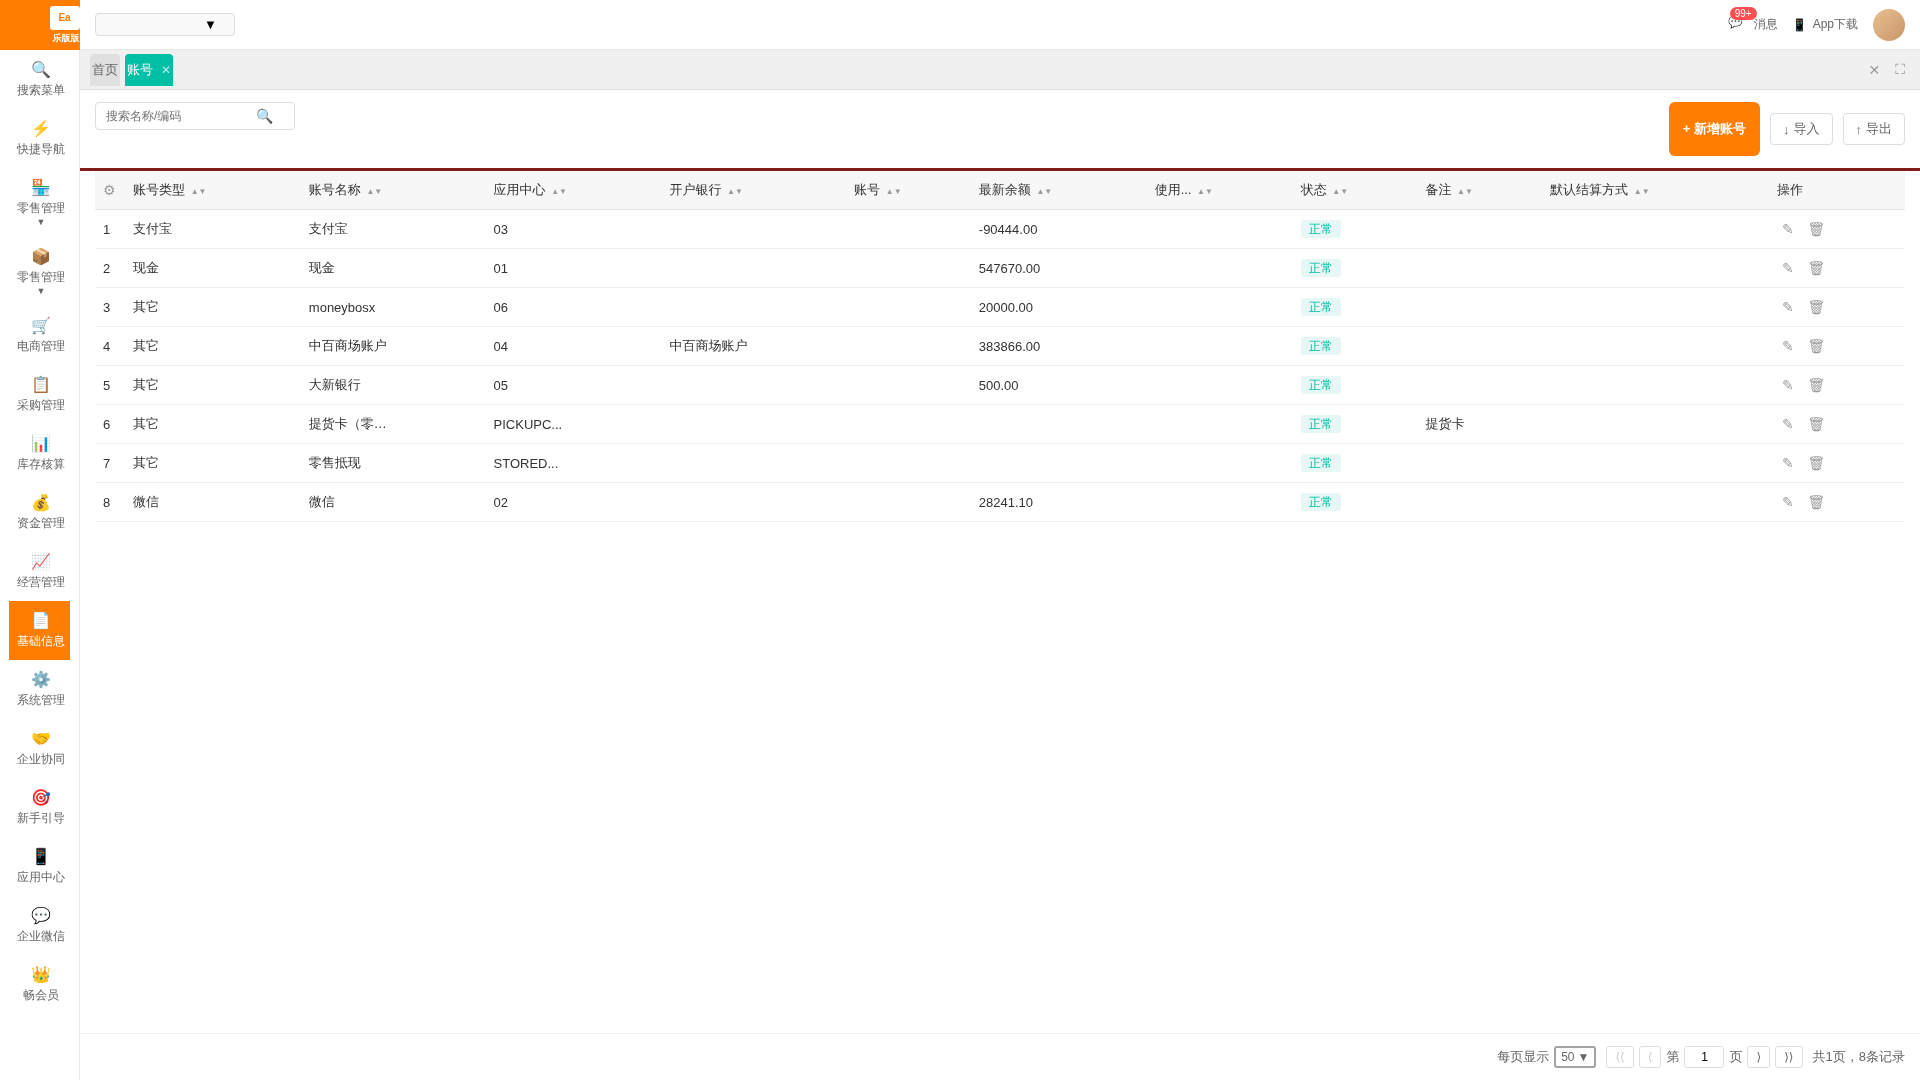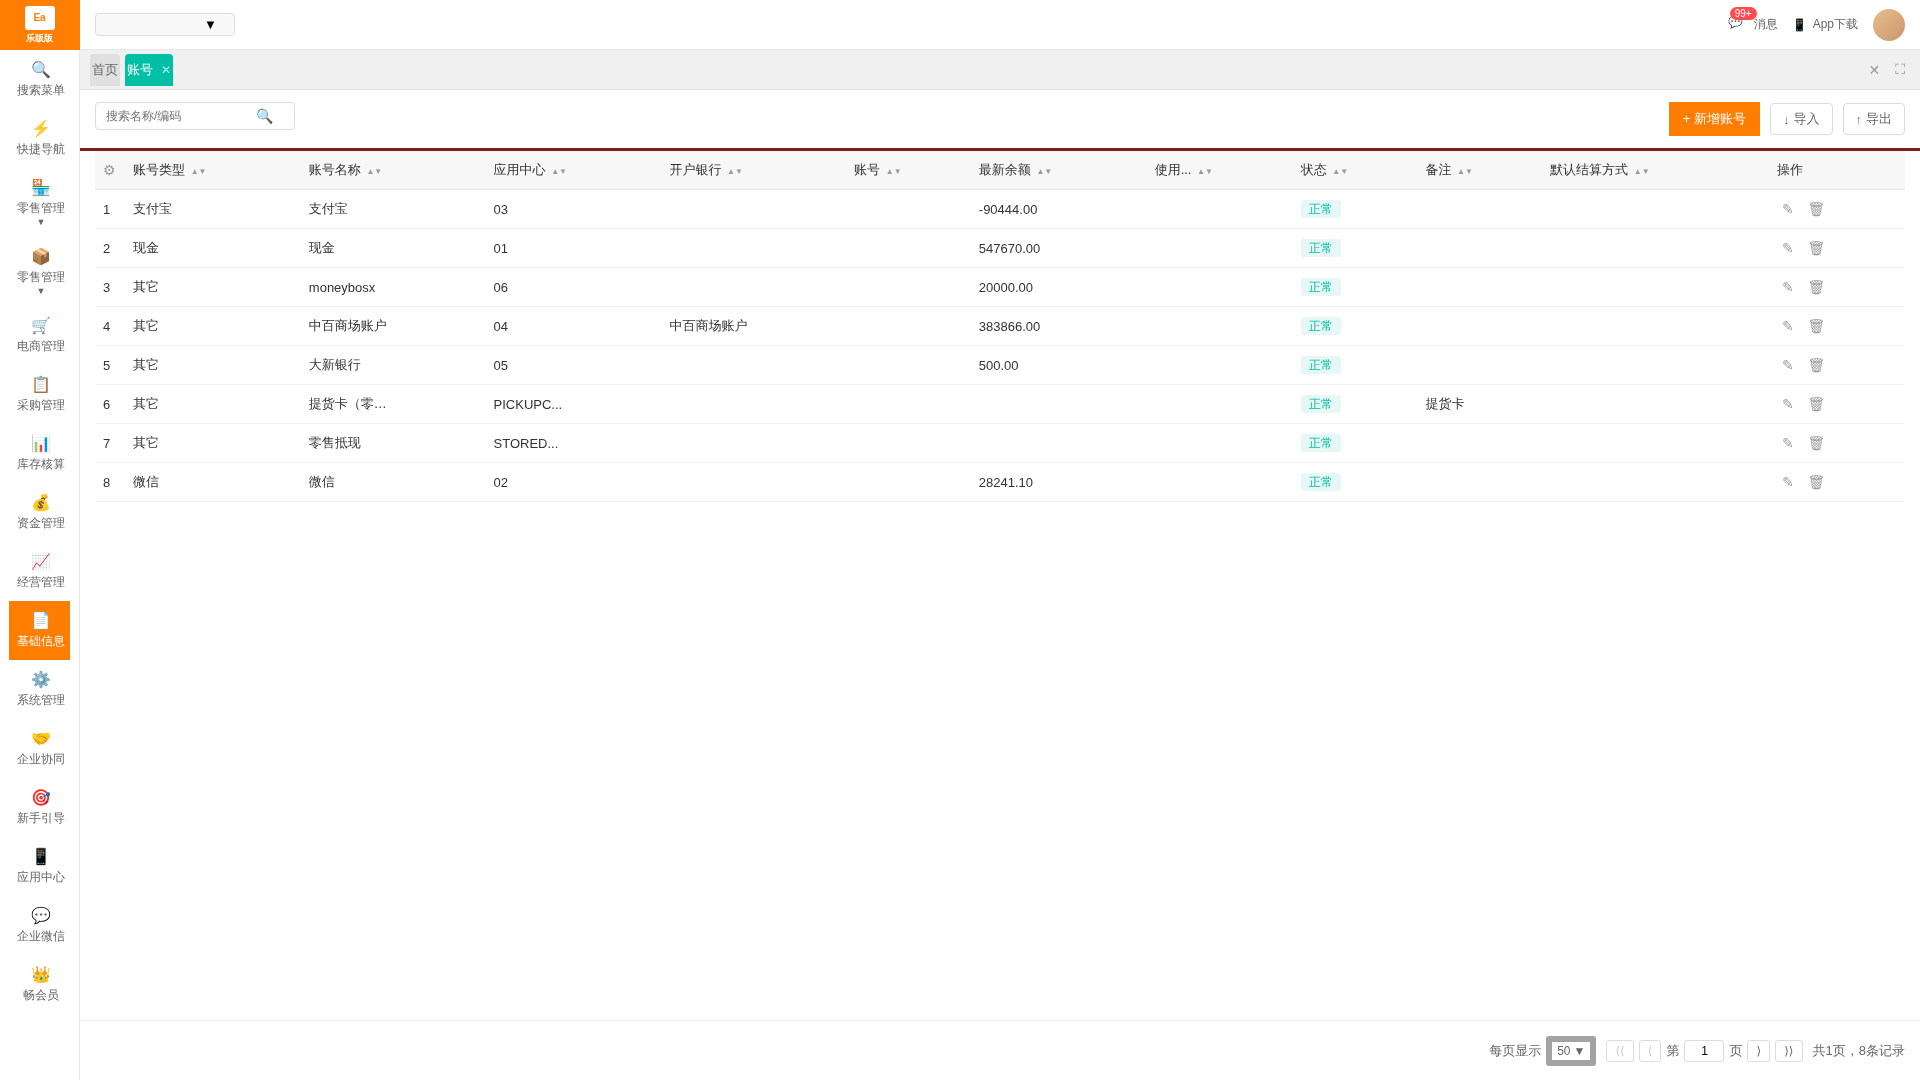--- a/index.html
+++ b/index.html
@@ -13,21 +13,21 @@
       flex-direction: column;
       align-items: center;
       border-right: 1px solid #e8e8e8;
       flex-shrink: 0;
     }
     .sidebar-logo {
       width: 80px;
       height: 50px;
       background: #ff7d00;
       display: flex;
-      align-items: center;
+      align-items: flex-end;
       justify-content: center;
       color: #fff;
       font-size: 11px;
       font-weight: bold;
       flex-direction: column;
     }
     .sidebar-logo .logo-icon {
       width: 30px;
       height: 24px;
       background: #fff;
@@ -209,27 +209,28 @@
 
     .action-buttons {
       display: flex;
       gap: 10px;
       align-items: center;
     }
     .btn-primary {
       background: #ff7d00;
       color: #fff;
       border: none;
-      padding: 8px 14px;
-      border-radius: 0;
+      padding: 18px 14px;
+      border-radius: 6px;
       cursor: pointer;
       font-size: 13px;
       display: flex;
       align-items: center;
       gap: 4px;
+      font-weight: bold;
     }
     .btn-secondary {
       background: #fff;
       color: #666;
       border: 1px solid #ddd;
       padding: 6px 12px;
       border-radius: 4px;
       cursor: pointer;
       font-size: 13px;
       display: flex;
@@ -289,38 +290,38 @@
       font-size: 8px;
       color: #999;
       line-height: 1;
       margin-left: 2px;
     }
     .gear-col { width: 30px; }
     .settings-icon { color: #999; font-size: 14px; cursor: pointer; }
 
     
     .pagination {
-      height: 60px;
+      height: 47px;
       display: flex;
       align-items: center;
       justify-content: flex-end;
       padding: 0 15px;
       gap: 10px;
       border-top: 1px solid #f0f0f0;
       font-size: 13px;
       color: #666;
       flex-shrink: 0;
     }
     .page-size-select {
       display: flex;
       align-items: center;
       gap: 5px;
     }
     .page-select {
-      border: 6px solid #a3a3a3;
+      border: 2px solid #a3a3a3;
       border-radius: 3px;
       padding: 2px 5px;
       font-size: 12px;
       background: #fff;
       display: flex;
       align-items: center;
       gap: 3px;
       cursor: pointer;
     }
     .page-nav {

